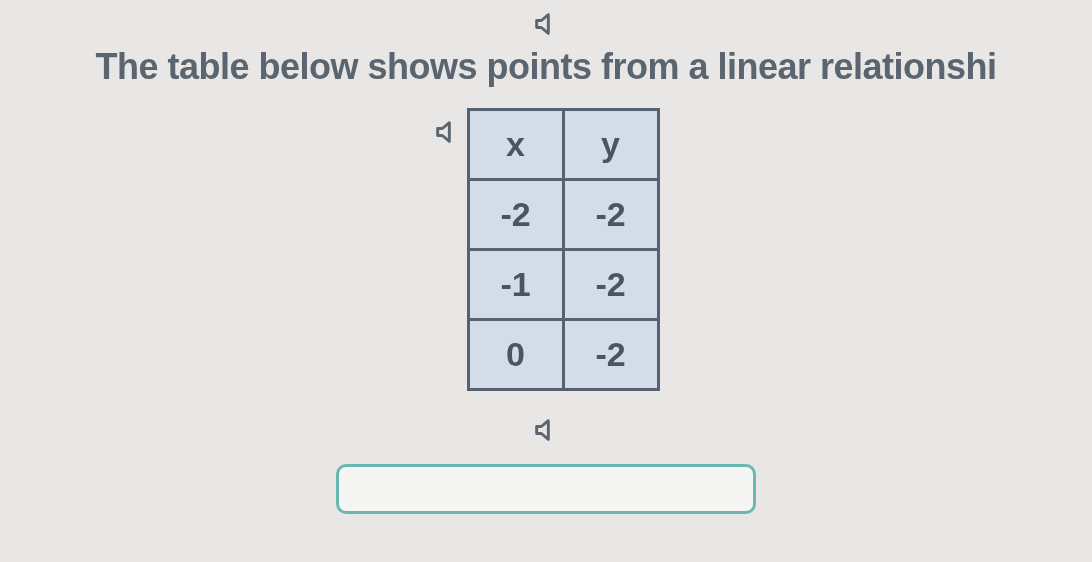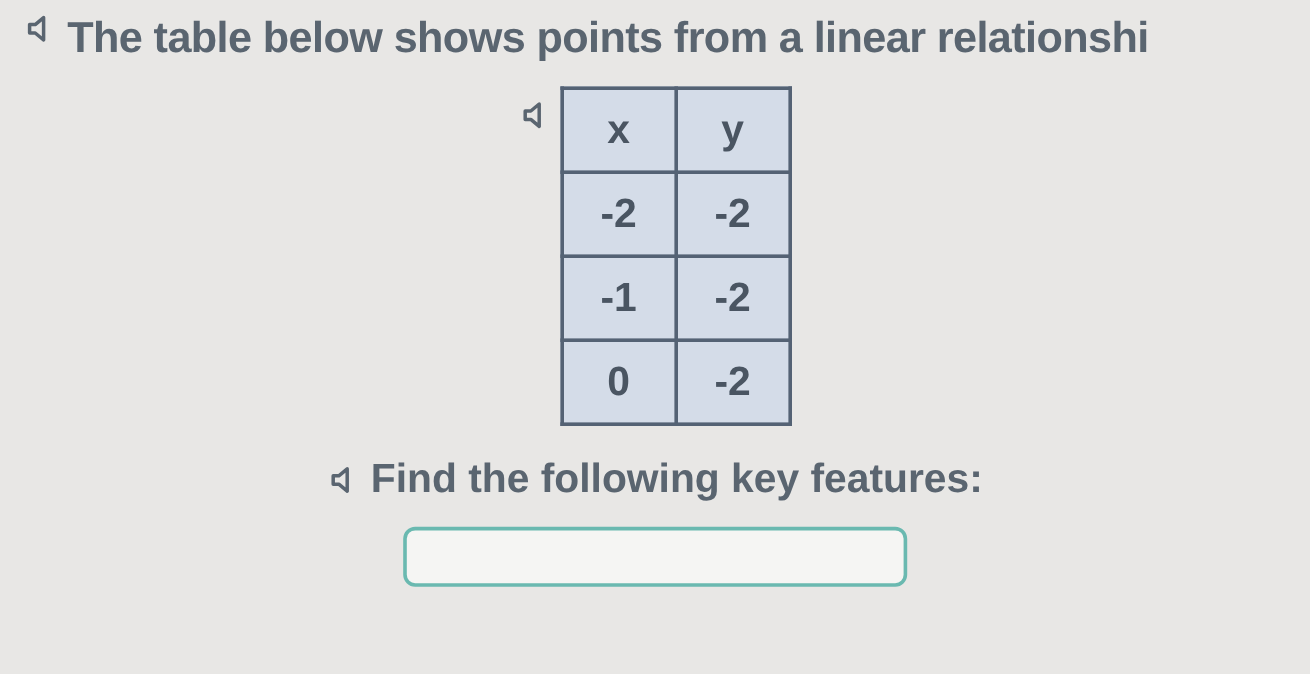--- a/index.html
+++ b/index.html
@@ -13,22 +13,24 @@
       width: 1092px;
       height: 562px;
       overflow: hidden;
       position: relative;
     }
     .content {
       padding: 10px 20px;
     }
     .question-line {
       display: flex;
+      align-items: center;
       gap: 8px;
       margin-bottom: 20px;
+      flex-direction: column;
     }
     .question-text {
       font-size: 36px;
       font-weight: bold;
       color: #5a6570;
       letter-spacing: -0.5px;
     }
     .speaker-icon {
       width: 28px;
       height: 28px;
@@ -138,20 +140,19 @@
       </tbody>
     </table>
   </div>
 
   <div class="prompt-line">
     <span class="speaker-icon">
       <svg viewBox="0 0 24 24">
         <path d="M4 9 L4 15 L8 15 L14 20 L14 4 L8 9 Z" stroke-linejoin="round"></path>
       </svg>
     </span>
-    <span class="prompt-text">Find the following key features:</span>
   </div>
 
   <div class="answer-box-wrapper">
     <div class="answer-box"></div>
   </div>
 
 </div>
 
 </body></html>

